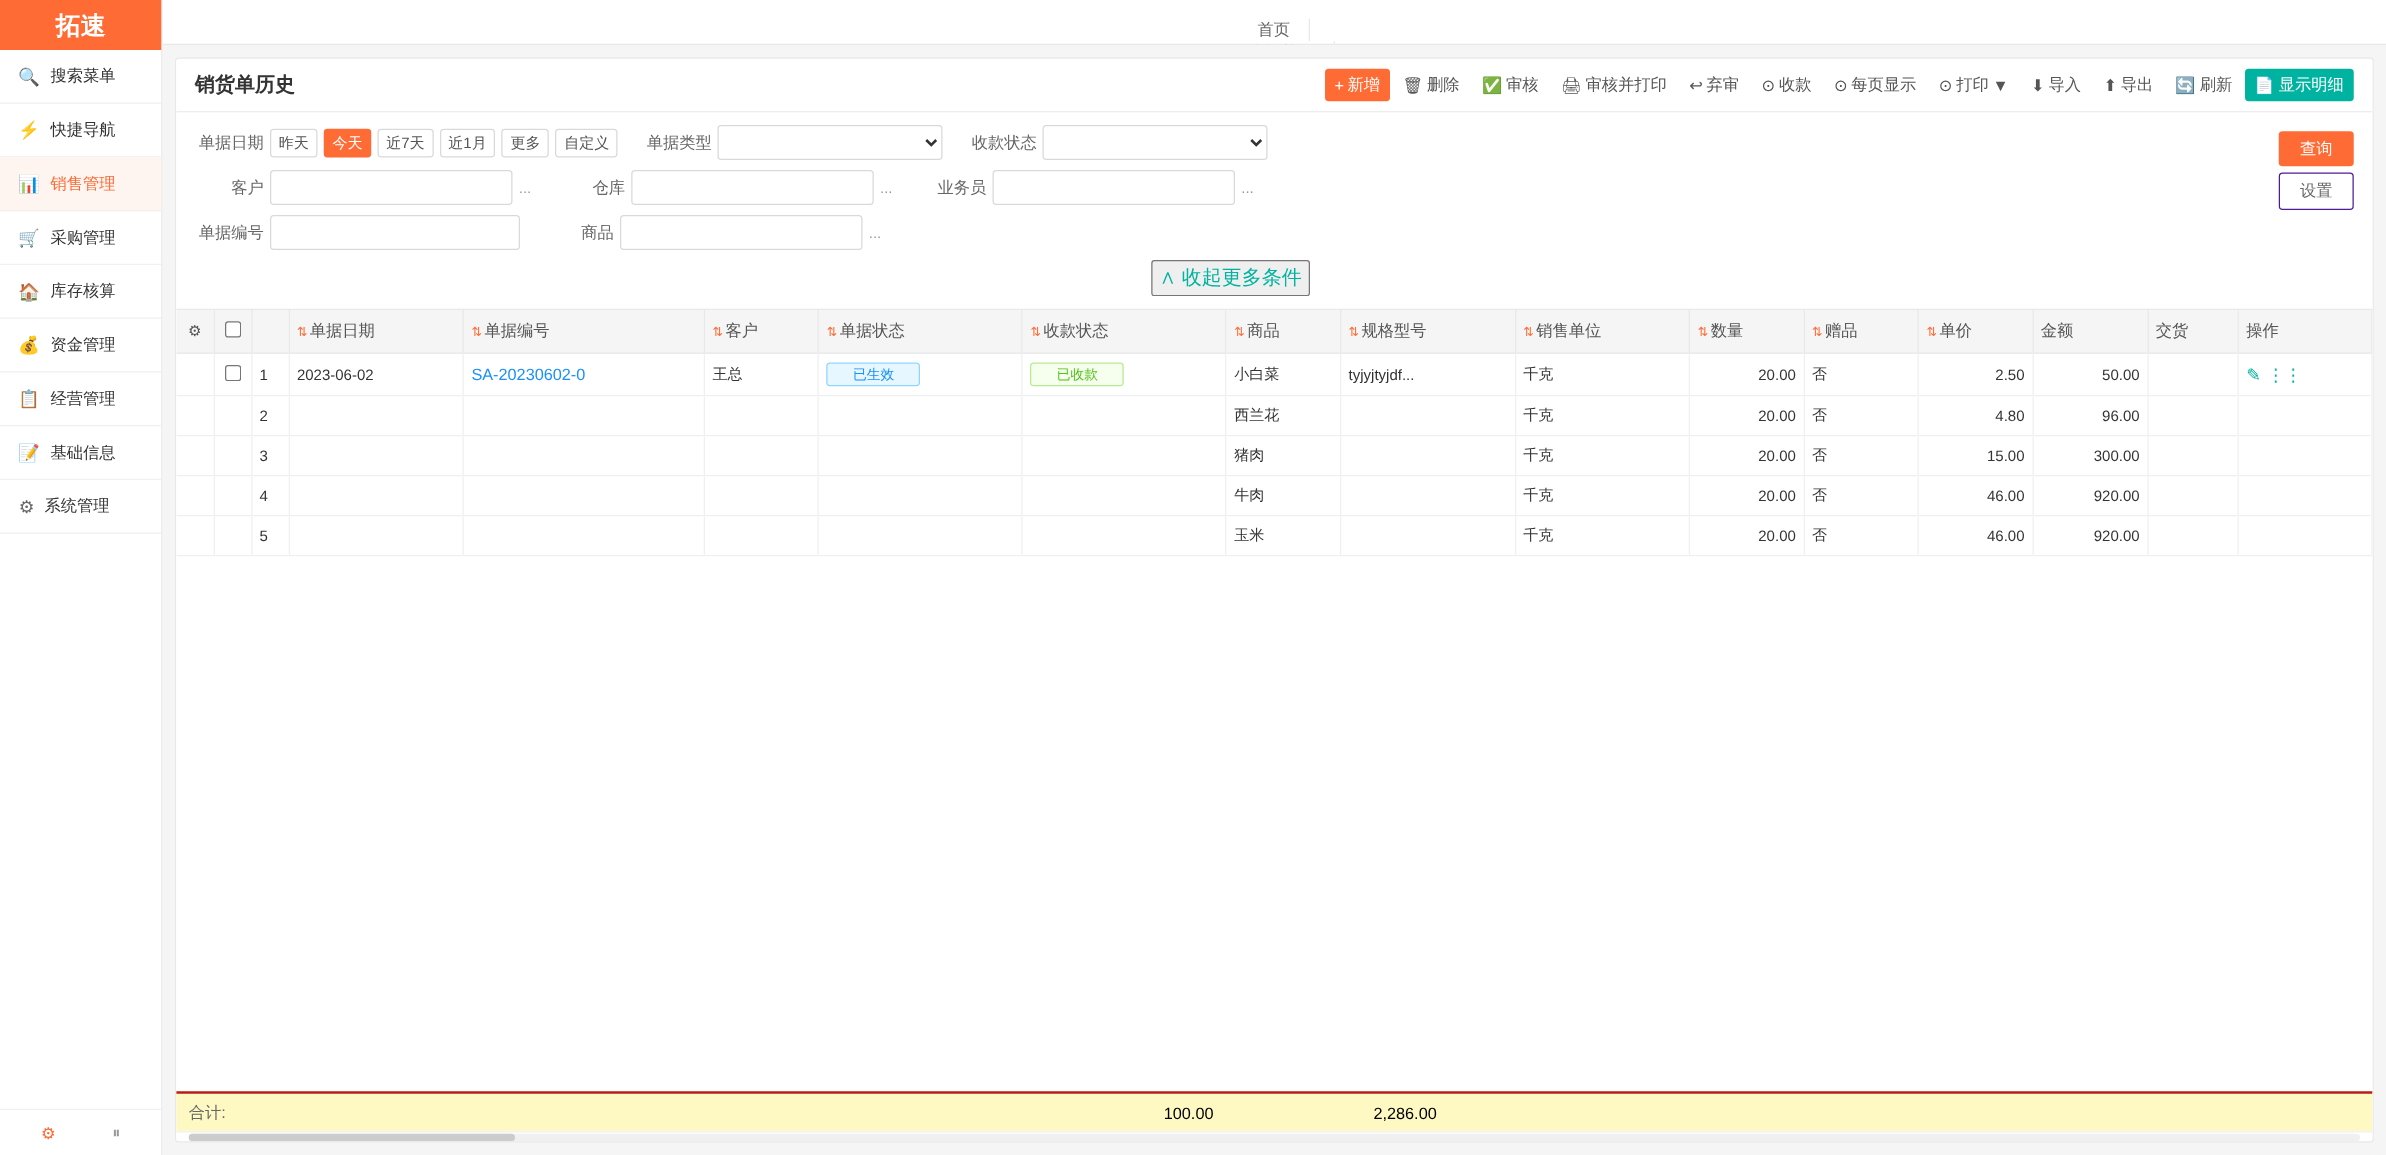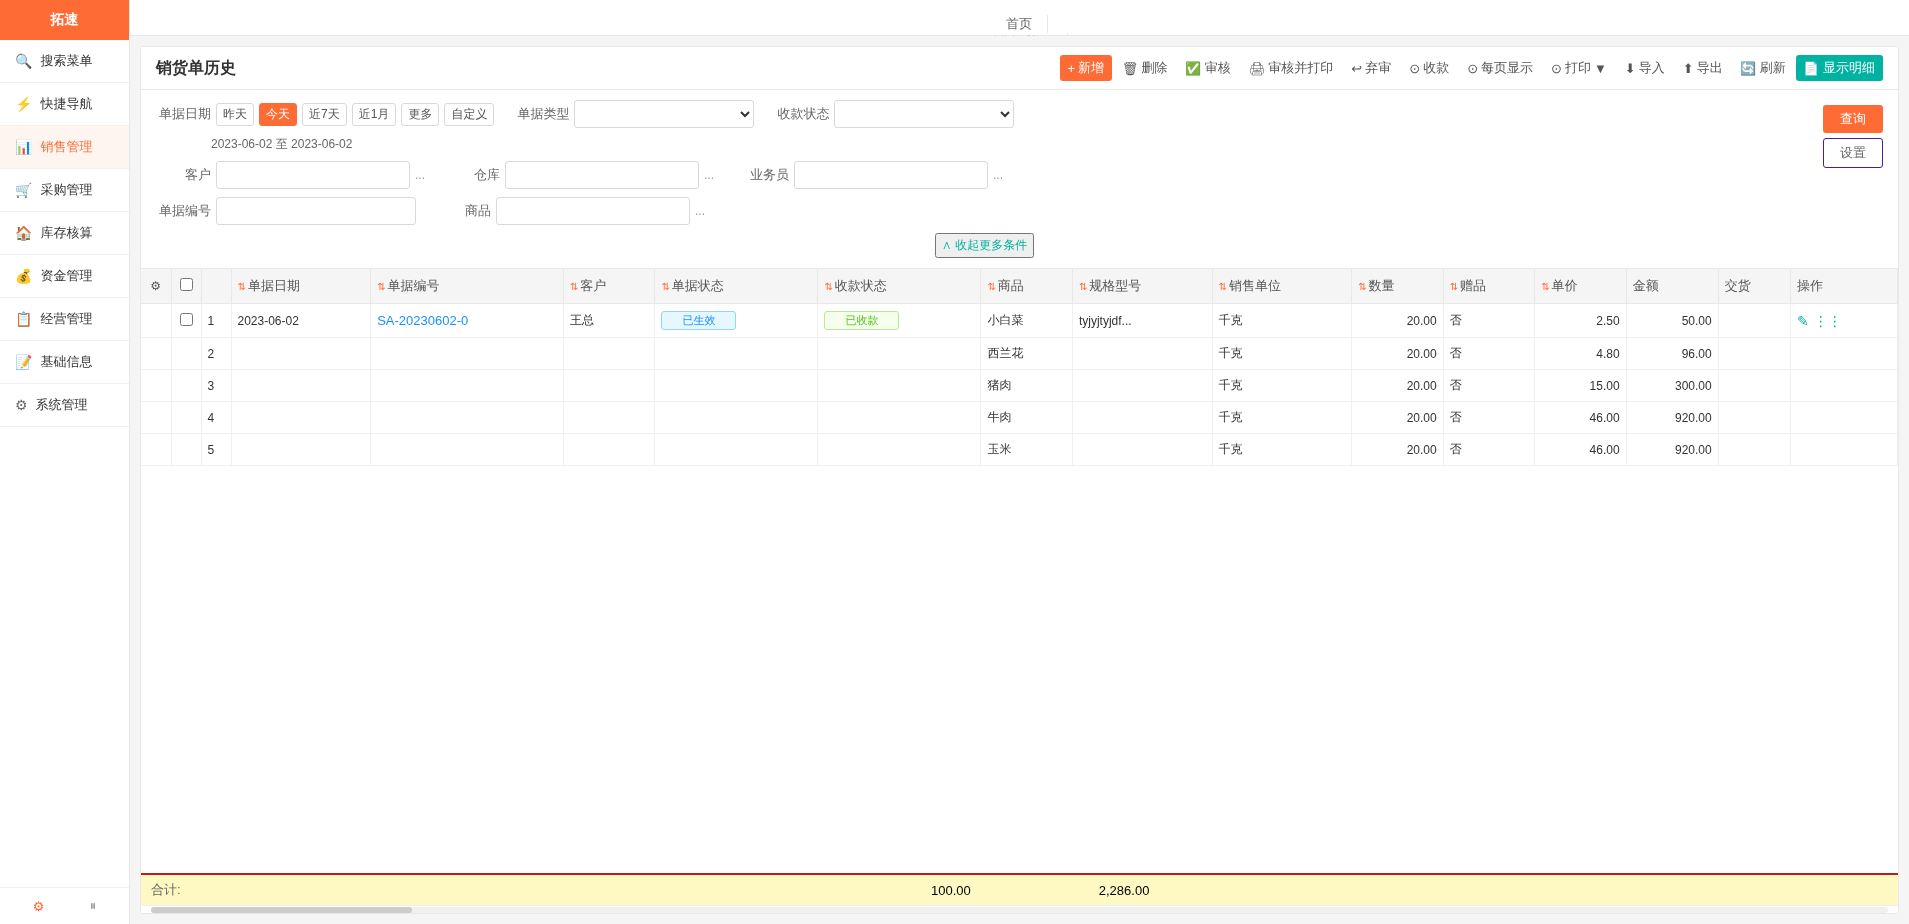--- a/index.html
+++ b/index.html
@@ -15,21 +15,21 @@
       height: 100%;
       flex-shrink: 0;
     }
     .sidebar-logo {
       height: 40px;
       background: #ff6b35;
       display: flex;
       align-items: center;
       justify-content: center;
       color: white;
-      font-size: 14px;
+      font-size: 20px;
       font-weight: bold;
     }
     .sidebar-item {
       display: flex;
       align-items: center;
       padding: 12px 15px;
       cursor: pointer;
       color: #333;
       border-bottom: 1px solid #f0f0f0;
       gap: 8px;
@@ -181,21 +181,21 @@
       font-size: 12px;
     }
     .date-btn.active { background: #ff6b35; color: white; border-color: #ff6b35; }
     .date-range-text { color: #666; font-size: 12px; }
     .more-filter-btn {
       display: flex;
       align-items: center;
       gap: 3px;
       color: #00b3a0;
       cursor: pointer;
-      font-size: 12px;
+      font-size: 16px;
       padding: 2px 5px;
     }
     .collapse-more {
       display: flex;
       justify-content: center;
       margin-top: 5px;
     }
     .dotdotdot { color: #999; cursor: pointer; font-size: 12px; }
     
     
@@ -518,23 +518,20 @@
                 </select>
               </div>
               <div style="display:flex;align-items:center;gap:5px;">
                 <span class="filter-label">收款状态</span>
                 <select class="filter-select">
                   <option></option>
                 </select>
               </div>
             </div>
 
-            <div style="display:flex;align-items:center;padding-left:55px;margin-bottom:8px;">
-              <span class="date-range-text">2023-06-02 至 2023-06-02</span>
-            </div>
 
             <div class="filter-row">
               <div style="display:flex;align-items:center;gap:5px;">
                 <span class="filter-label">客户</span>
                 <input class="filter-input" style="min-width: 180px;">
                 <span class="dotdotdot">...</span>
               </div>
               <div style="display:flex;align-items:center;gap:5px;">
                 <span class="filter-label">仓库</span>
                 <input class="filter-input" style="min-width: 180px;">

